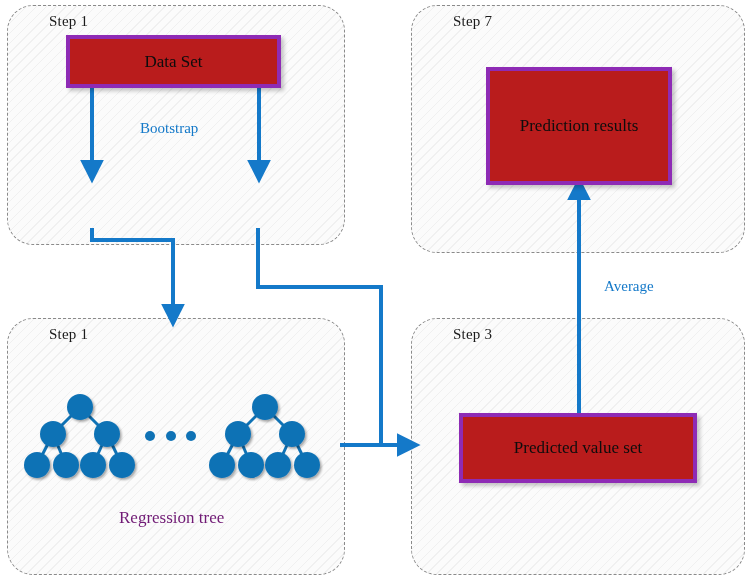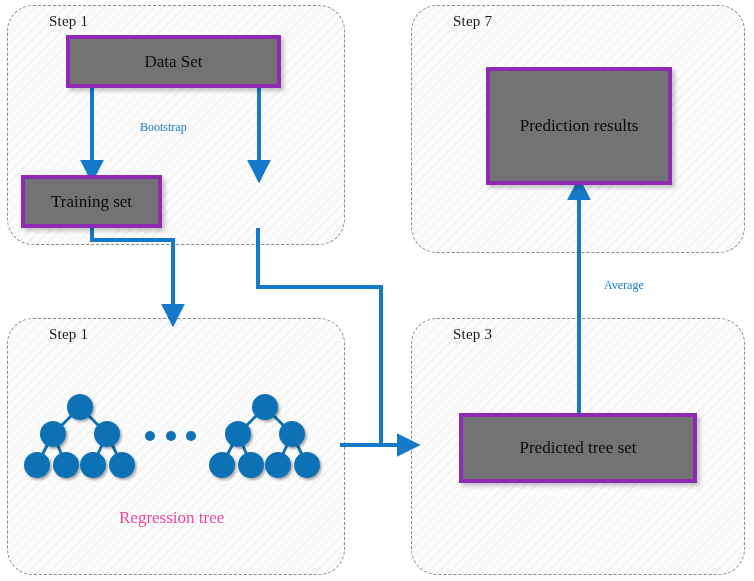--- a/index.html
+++ b/index.html
@@ -33,47 +33,47 @@
     color:#1a1a1a;
     white-space:nowrap;
     letter-spacing:.2px;
     margin-left:16px;
   }
 
   
   .gold-box{
     position:absolute;
     box-sizing:border-box;
-    background:#737373;
+    background:#b91c1c;
     border:4px solid #8e2bb5;
     display:flex;
     align-items:center;
     justify-content:center;
     color:#0d0d0d;
     font-size:17px;
     box-shadow:3px 3px 4px rgba(0,0,0,0.22);
     white-space:nowrap;
     z-index:3;
   }
 
   
   #wires{position:absolute;left:0;top:0;width:754px;height:581px;z-index:2;}
   #trees{position:absolute;left:0;top:0;width:754px;height:581px;z-index:2;}
 
   
   .blue-label{
     position:absolute;
     color:#1479c9;
-    font-size:12px;
+    font-size:15px;
     white-space:nowrap;
     z-index:4;
   }
   .plain-label{
     position:absolute;
-    color:#ec4899;
+    color:#701a75;
     font-size:17px;
     white-space:nowrap;
     z-index:4;
   }
 </style>
 </head>
 <body>
 
 <div id="stage">
 
@@ -156,26 +156,25 @@
       <circle cx="292" cy="434" r="13"></circle>
       <circle cx="222" cy="465" r="13"></circle>
       <circle cx="251" cy="465" r="13"></circle>
       <circle cx="278" cy="465" r="13"></circle>
       <circle cx="307" cy="465" r="13"></circle>
     </g>
   </svg>
 
   <div class="gold-box" style="left:66px;top:35px;width:215px;height:53px;">Data Set</div>
 
-  <div class="gold-box" style="left:21px;top:175px;width:141px;height:53px;">Training set</div>
 
 
   <div class="gold-box" style="left:486px;top:67px;width:186px;height:118px;">Prediction results</div>
 
-  <div class="gold-box" style="left:459px;top:413px;width:238px;height:70px;">Predicted tree set</div>
+  <div class="gold-box" style="left:459px;top:413px;width:238px;height:70px;">Predicted value set</div>
 
   <div class="blue-label" style="left:140px;top:120px;">Bootstrap</div>
 
   <div class="blue-label" style="left:604px;top:278px;">Average</div>
 
   <div class="plain-label" style="left:119px;top:508px;">Regression tree</div>
 
 </div>
 
 </body></html>

